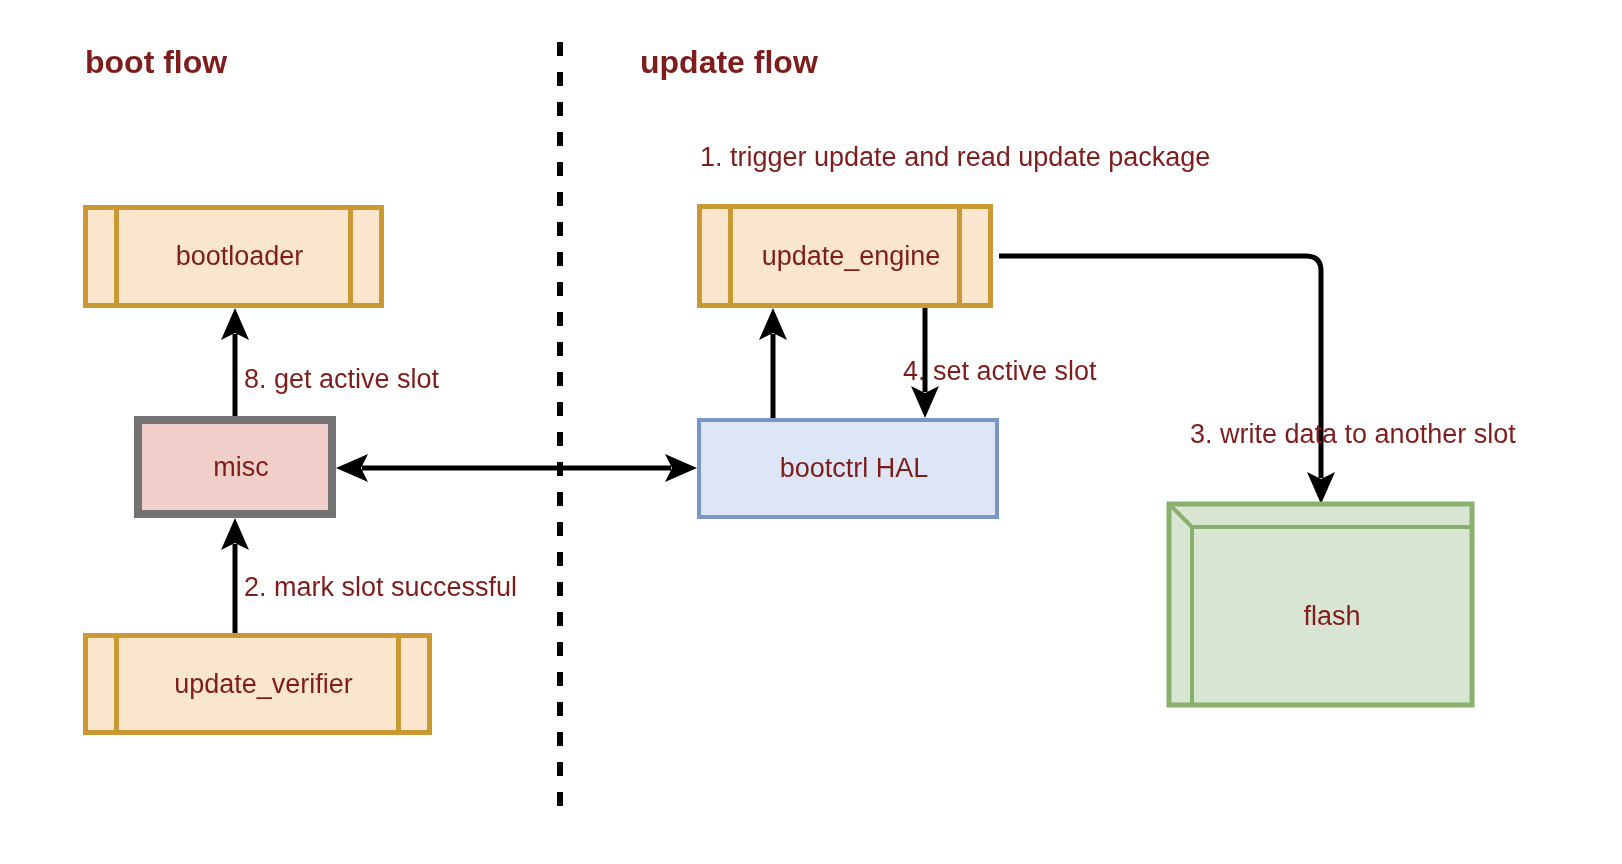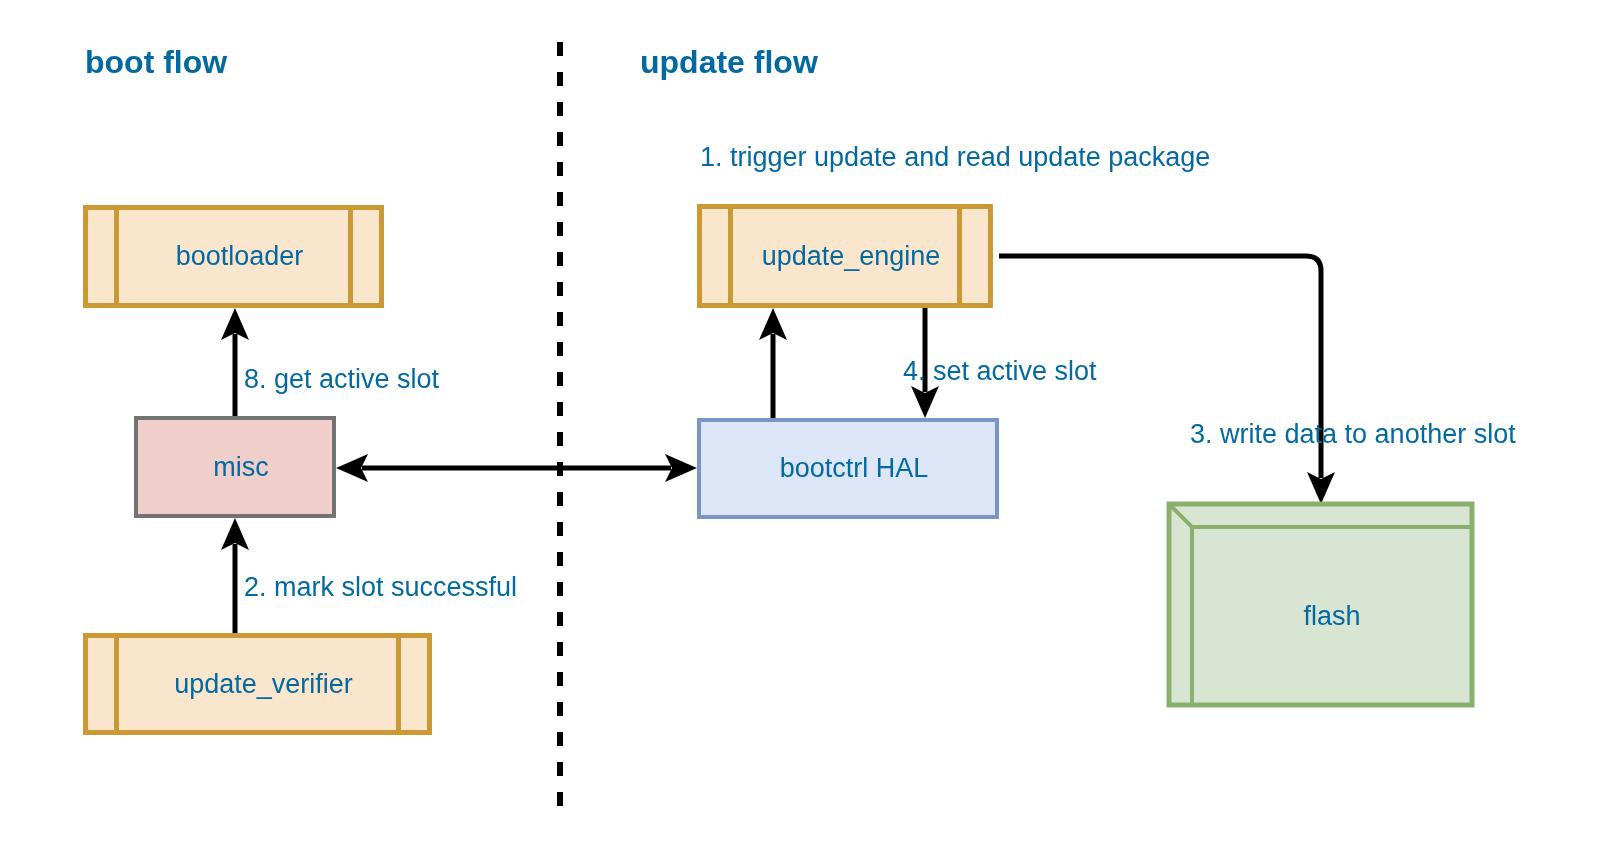--- a/index.html
+++ b/index.html
@@ -1,18 +1,18 @@
 <!DOCTYPE html>
 <html><head>
 <meta charset="utf-8">
 <style>
   html,body { margin:0; padding:0; background:#ffffff; }
   .canvas {
     position:relative; width:1622px; height:864px; background:#ffffff;
-    font-family:"Liberation Sans", sans-serif; color:#0369a1; overflow:hidden;
+    font-family:"Liberation Sans", sans-serif; color:#7f1d1d; overflow:hidden;
   }
   svg.lines { position:absolute; left:0; top:0; z-index:1; }
   .section-title {
     position:absolute; z-index:3; font-size:32px; font-weight:bold; white-space:nowrap;
   }
   .title-boot { left:85px; top:44px; }
   .title-update { left:640px; top:44px; }
 
   .node {
     position:absolute; z-index:2; box-sizing:border-box;
@@ -23,21 +23,21 @@
   .proc .bar { position:absolute; top:0; bottom:0; width:5px; background:#cb9933; }
   .proc .bar.left { left:26px; }
   .proc .bar.right { right:26px; }
 
   .node-bootloader     { left:83px;  top:205px; width:301px; height:103px; }
   .node-update-engine  { left:697px; top:204px; width:296px; height:104px; }
   .node-update-verifier{ left:83px;  top:633px; width:349px; height:102px; }
 
   .node-misc {
     left:134px; top:416px; width:202px; height:102px;
-    background:#f0cfcb; border:4px solid #737373;
+    background:#f0cfcb; border:8px solid #737373;
   }
   .node-bootctrl {
     left:697px; top:418px; width:302px; height:101px;
     background:#dce6f7; border:4px solid #7a96c4;
   }
   .node-flash-label {
     position:absolute; z-index:2; left:1192px; top:527px; width:280px; height:178px;
     display:flex; align-items:center; justify-content:center;
     font-size:27px; white-space:nowrap;
   }

